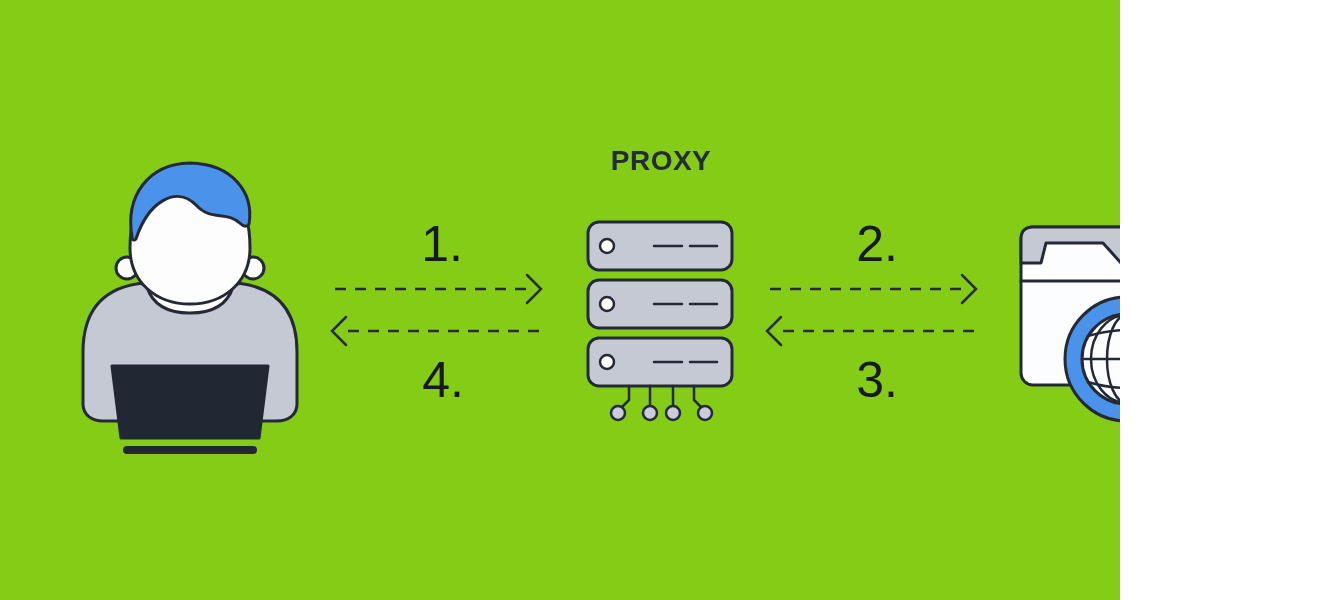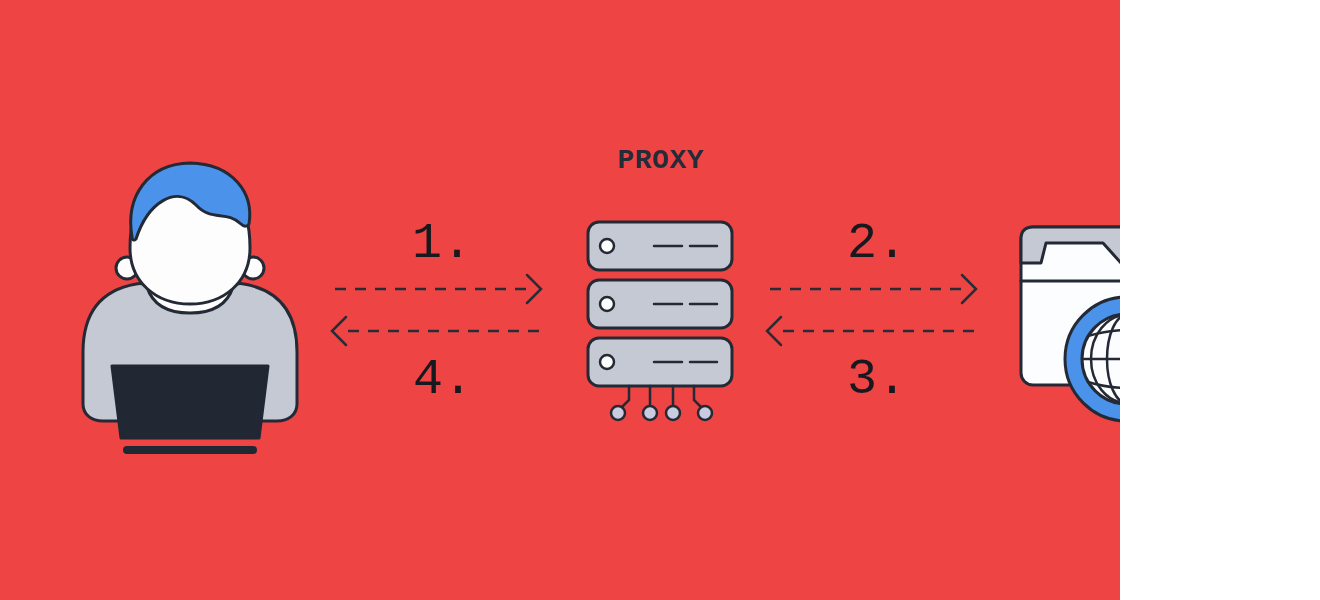--- a/index.html
+++ b/index.html
@@ -1,21 +1,21 @@
 <!DOCTYPE html>
 <html><head>
 <meta charset="utf-8">
 <style>
   html,body{margin:0;padding:0;}
   .canvas{
     position:relative;
     width:1120px;height:600px;
-    background:#ef4444;
+    background:#84cc16;
     overflow:hidden;
-    font-family:Liberation Mono, monospace;
+    font-family:Liberation Sans, sans-serif;
   }
   .abs{position:absolute;}
   .node-label{
     position:absolute;
     width:200px;
     text-align:center;
     font-weight:bold;
     font-size:28px;
     line-height:33px;
     letter-spacing:0.5px;

